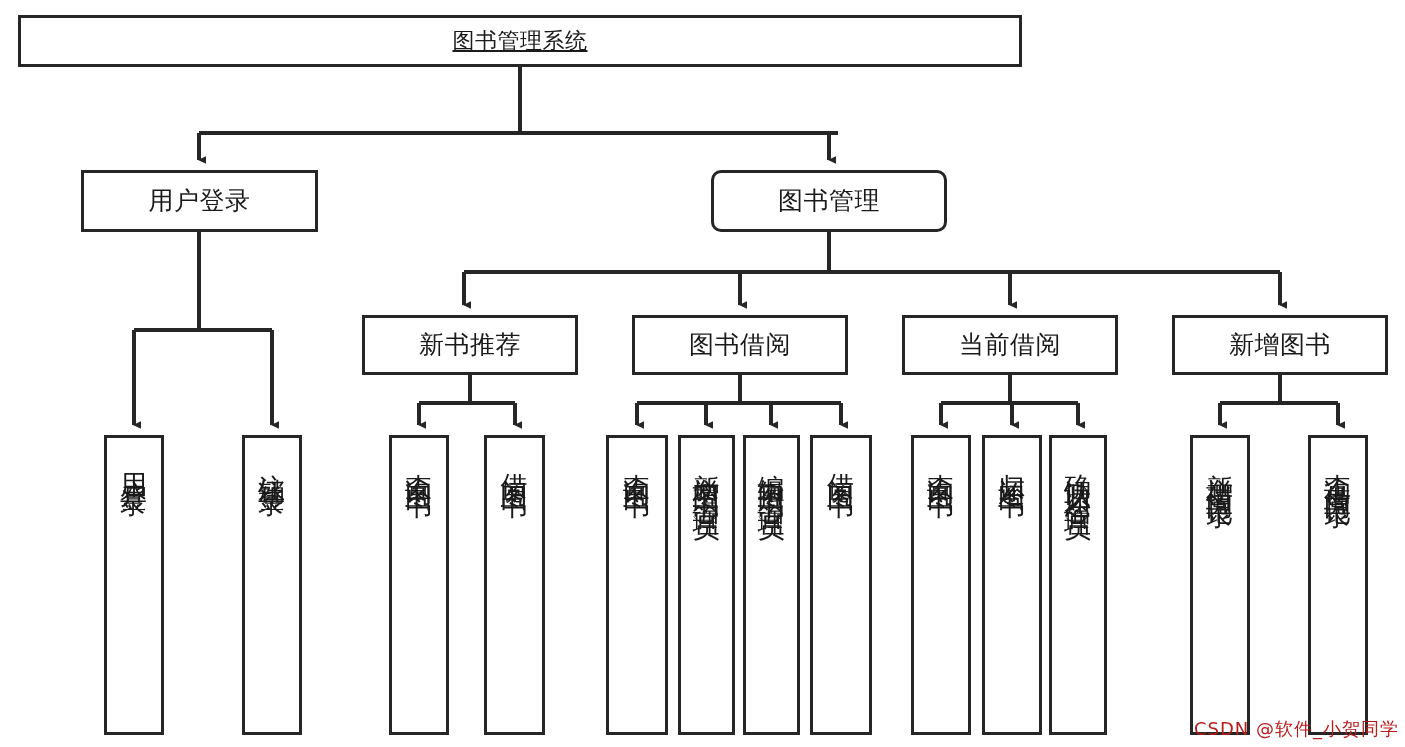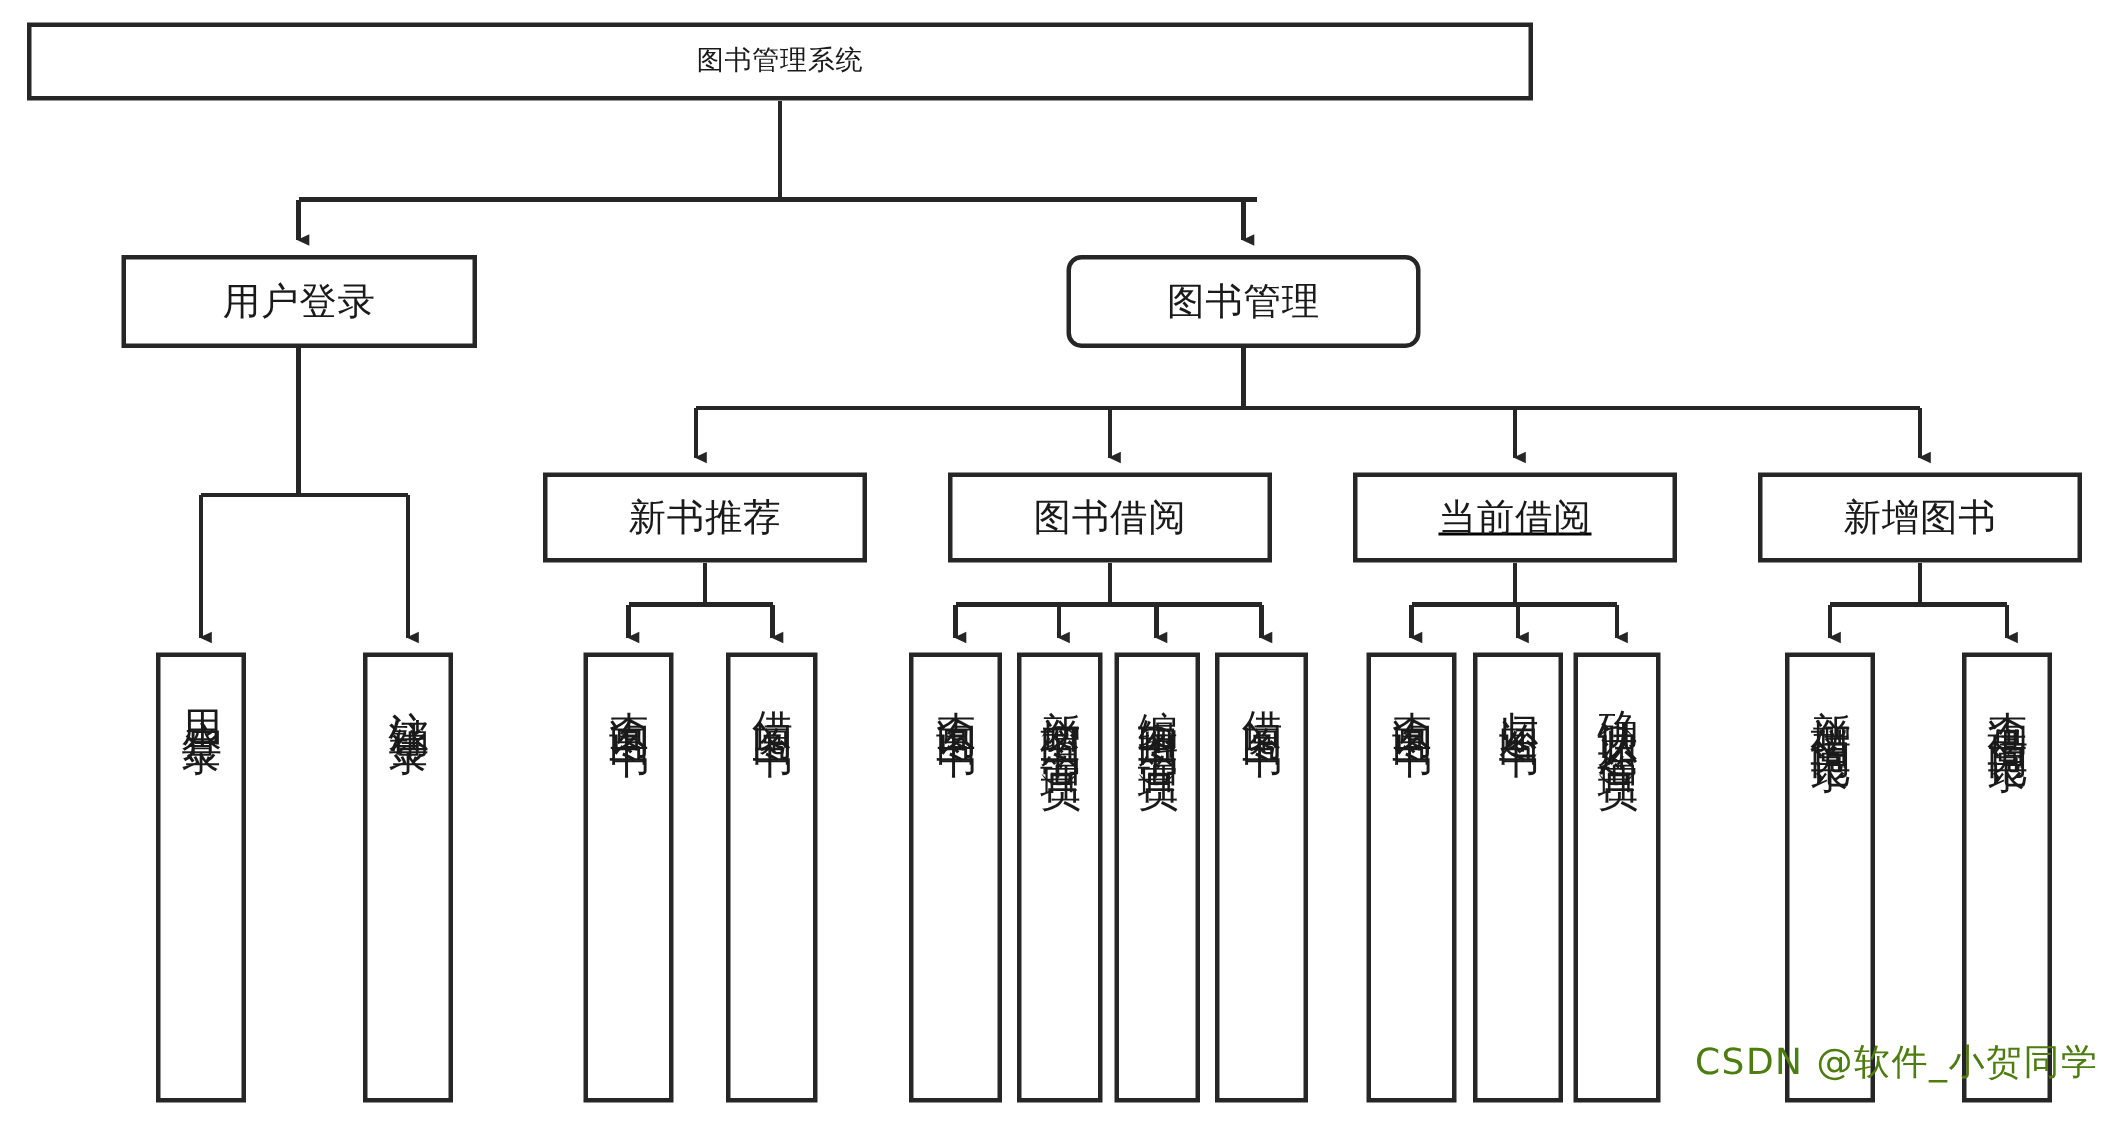--- a/index.html
+++ b/index.html
@@ -34,42 +34,42 @@
   .node .lbl{
     color:#1a1a1a;
     line-height:1.14;
     letter-spacing:0.5px;
     white-space:nowrap;
   }
   
   .node.horiz .lbl{
     font-size:25px;
   }
-  .node.root .lbl{ font-size:18px; }
+  .node.root .lbl{ font-size:22px;text-decoration:underline; }
 
   
   .node.vert{
     align-items:flex-start;
     justify-content:center;
     padding-top:14px;
   }
   .node.vert .lbl{
     writing-mode:vertical-rl;
     text-orientation:upright;
     font-size:27px;
     line-height:1.0;
     letter-spacing:6px;
     white-space:nowrap;
   }
   #watermark{
     position:absolute;
     right:6px;
-    bottom:23px;
-    font-size:24px;
-    color:#4d7c0f;
+    bottom:6px;
+    font-size:18px;
+    color:#b91c1c;
     letter-spacing:1px;
     z-index:5;
     white-space:nowrap;
     user-select:none;
   }
 </style>
 </head>
 <body>
 
 <div id="canvas">
@@ -134,21 +134,21 @@
   <div class="node horiz" style="left:711px;top:170px;width:236px;height:62px;border-radius:10px;">
     <span class="lbl">图书管理</span>
   </div>
 
   <div class="node horiz" style="left:632px;top:315px;width:216px;height:60px;">
     <span class="lbl">图书借阅</span>
   </div>
   <div class="node horiz" style="left:362px;top:315px;width:216px;height:60px;">
     <span class="lbl">新书推荐</span>
   </div>
-  <div class="node horiz" style="left:902px;top:315px;width:216px;height:60px;text-decoration:underline;">
+  <div class="node horiz" style="left:902px;top:315px;width:216px;height:60px;">
     <span class="lbl">当前借阅</span>
   </div>
   <div class="node horiz" style="left:1172px;top:315px;width:216px;height:60px;">
     <span class="lbl">新增图书</span>
   </div>
 
   <div class="node vert" style="left:104px;top:435px;width:60px;height:300px;">
     <span class="lbl">用户登录</span>
   </div>
   <div class="node vert" style="left:242px;top:435px;width:60px;height:300px;">

